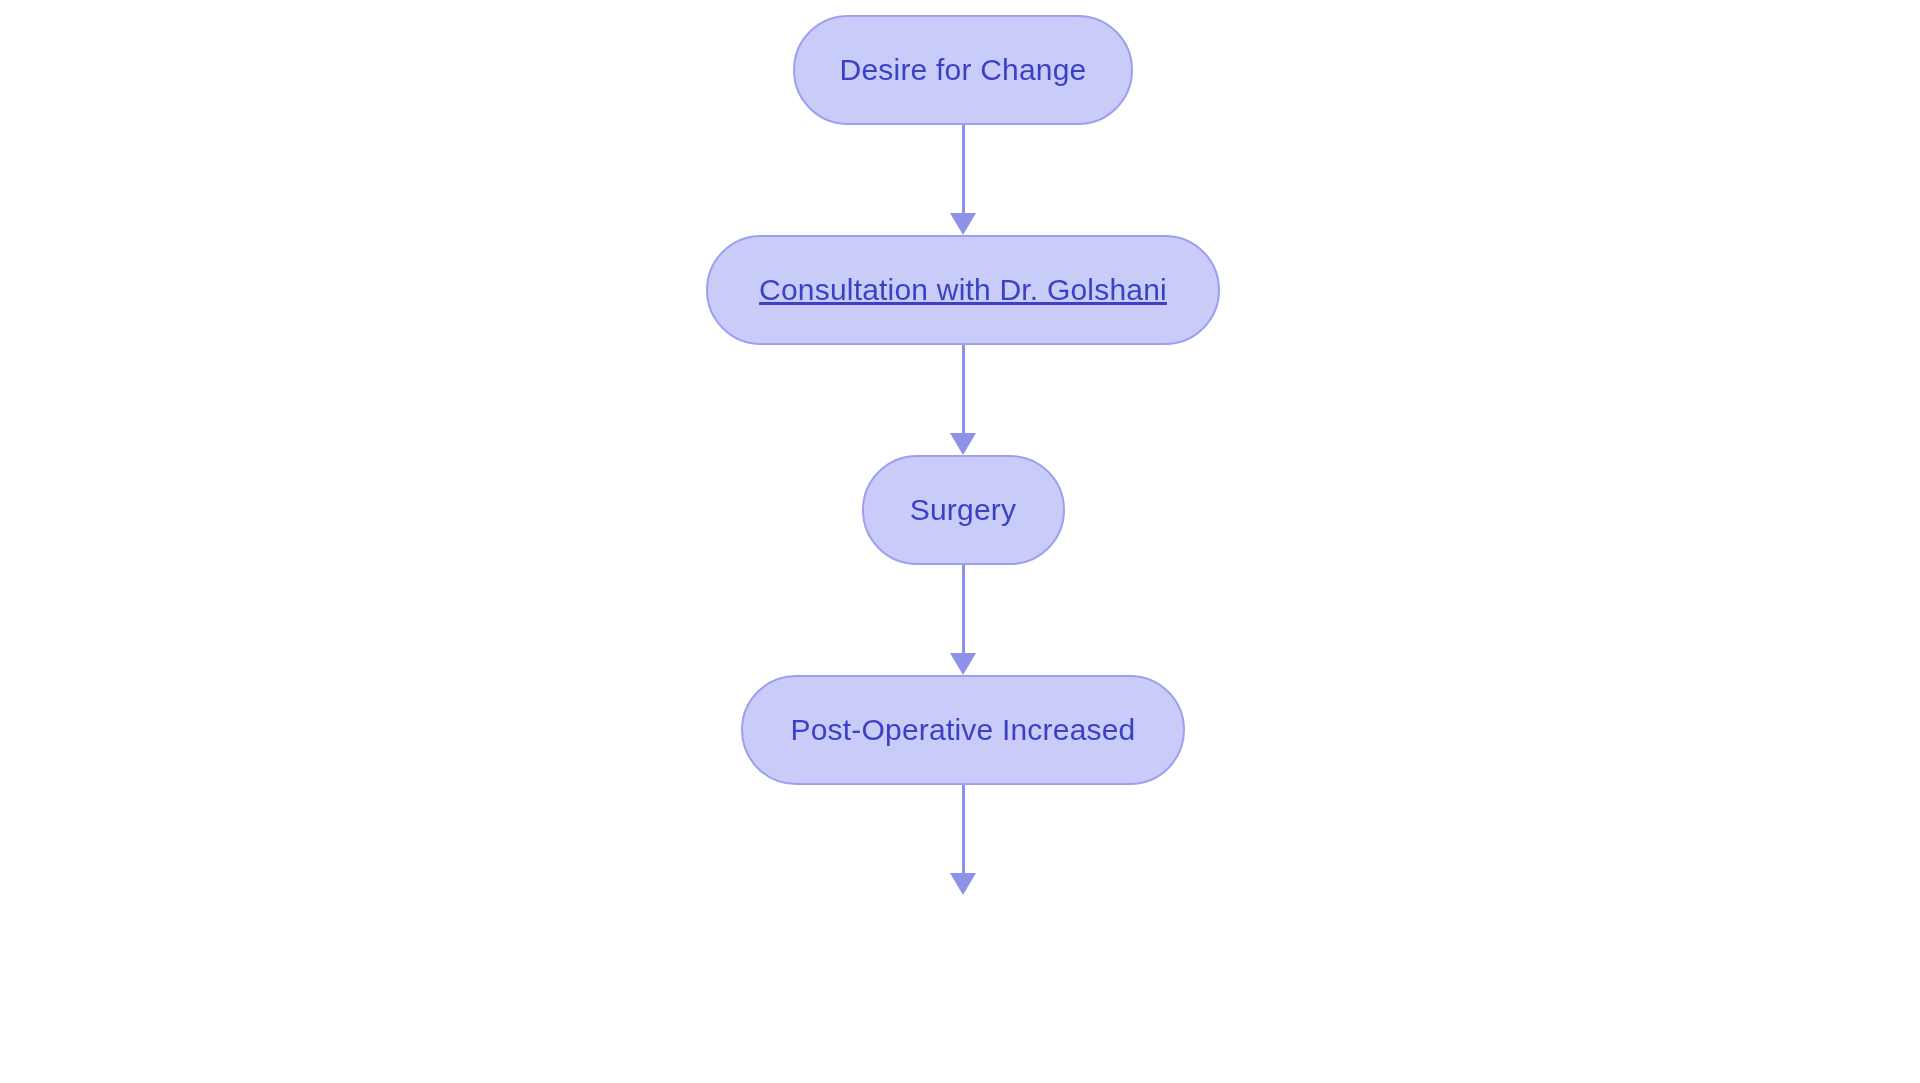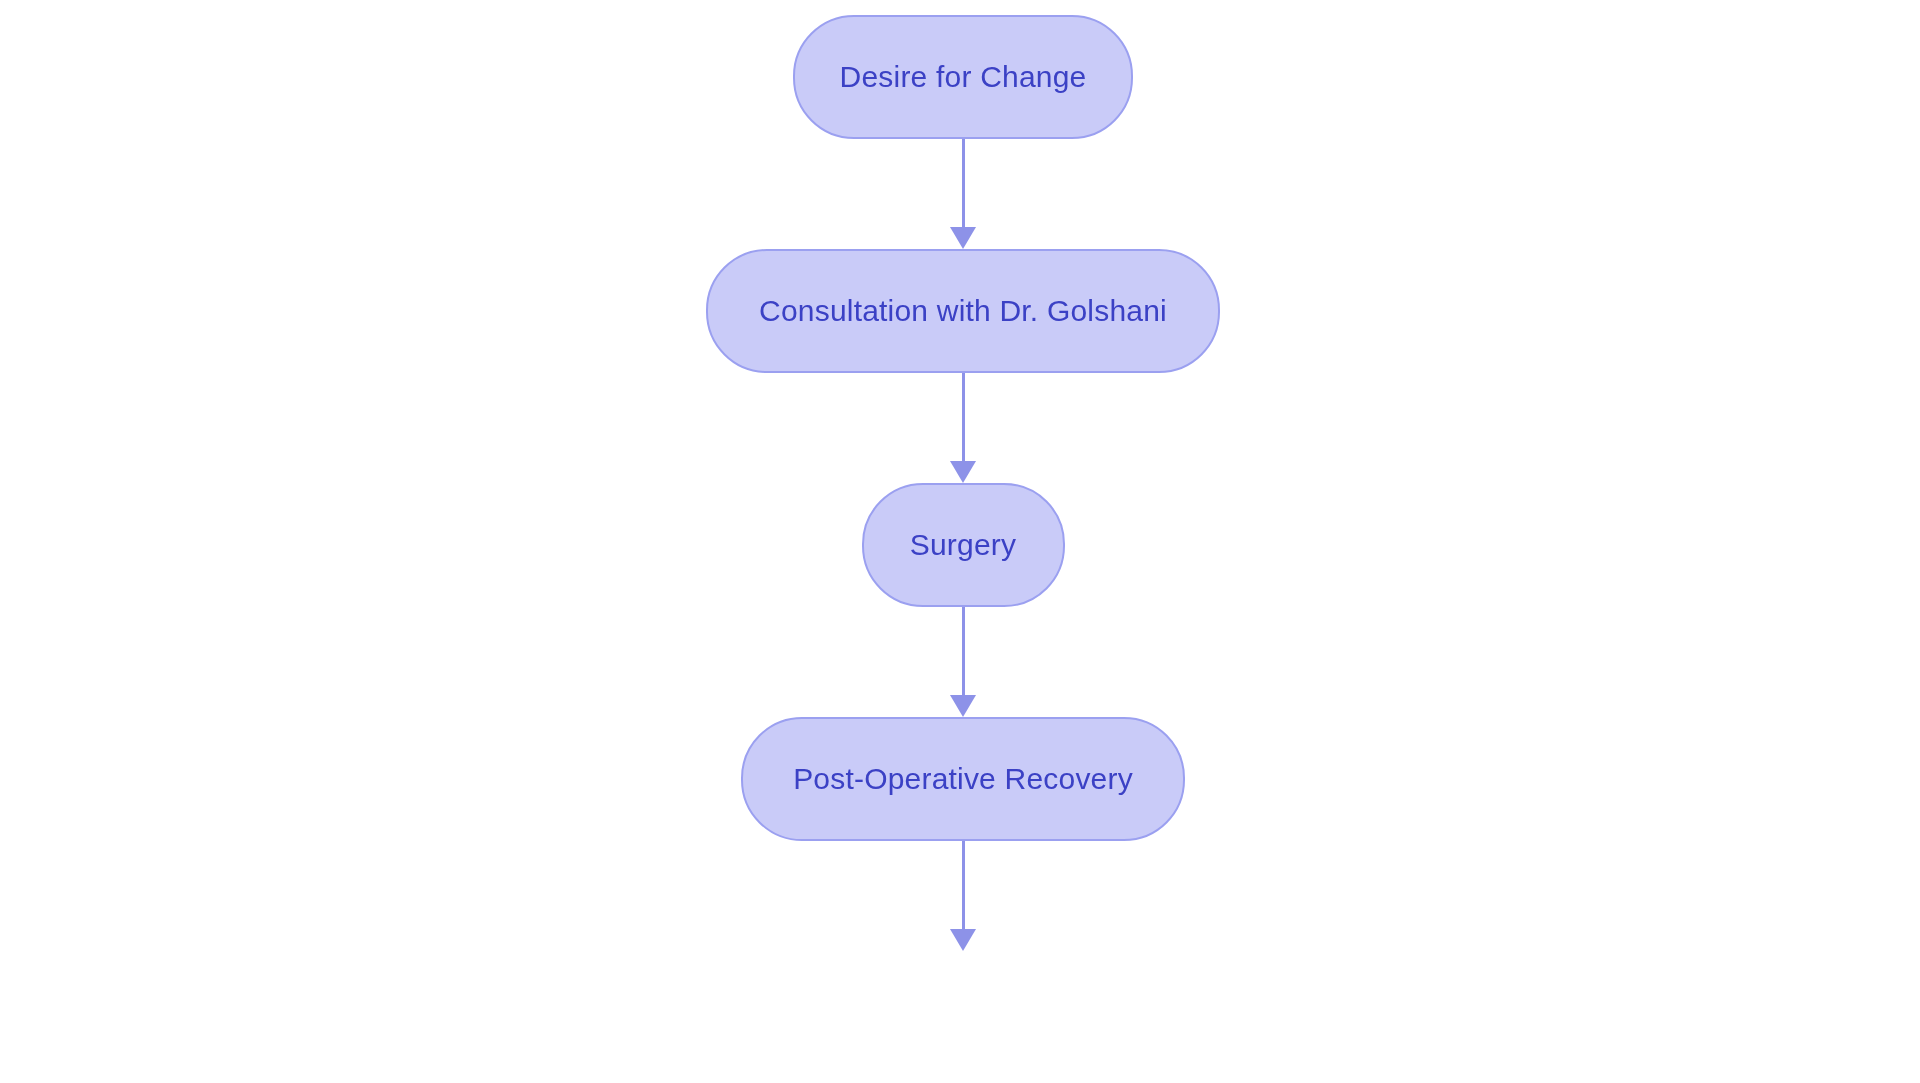--- a/index.html
+++ b/index.html
@@ -26,36 +26,36 @@
   .flow {
     position: absolute;
     top: 15px;
     left: 3px;
     width: 100%;
     display: flex;
     flex-direction: column;
     align-items: center;
   }
   .node {
-    height: 124px;
+    height: 110px;
     border-radius: 61px;
     background: var(--node-fill);
     border: 2px solid var(--node-border);
     color: var(--node-text);
     display: flex;
     align-items: center;
     justify-content: center;
     font-size: 30px;
     font-weight: 500;
     letter-spacing: 0.2px;
     white-space: nowrap;
     text-align: center;
   }
   .node-1 { width: 340px; }
-  .node-2 { width: 514px; }
+  .node-2 { width: 514px; text-decoration: underline; }
   .node-3 { width: 203px; text-align: right; }
   .node-4 { width: 444px; }
   .node-5 { width: 744px; }
   .arrow {
     height: 110px;
     display: flex;
     flex-direction: column;
     align-items: center;
   }
   .arrow-line {
@@ -98,21 +98,21 @@
     <div class="node node-3">
       <span>Surgery</span>
     </div>
 
     <div class="arrow">
       <div class="arrow-line"></div>
       <div class="arrow-head"></div>
     </div>
 
     <div class="node node-4">
-      <span>Post-Operative Recovery</span>
+      <span>Post-Operative Increased</span>
     </div>
 
     <div class="arrow">
       <div class="arrow-line"></div>
       <div class="arrow-head"></div>
     </div>
 
 
   </div>
 </div>

